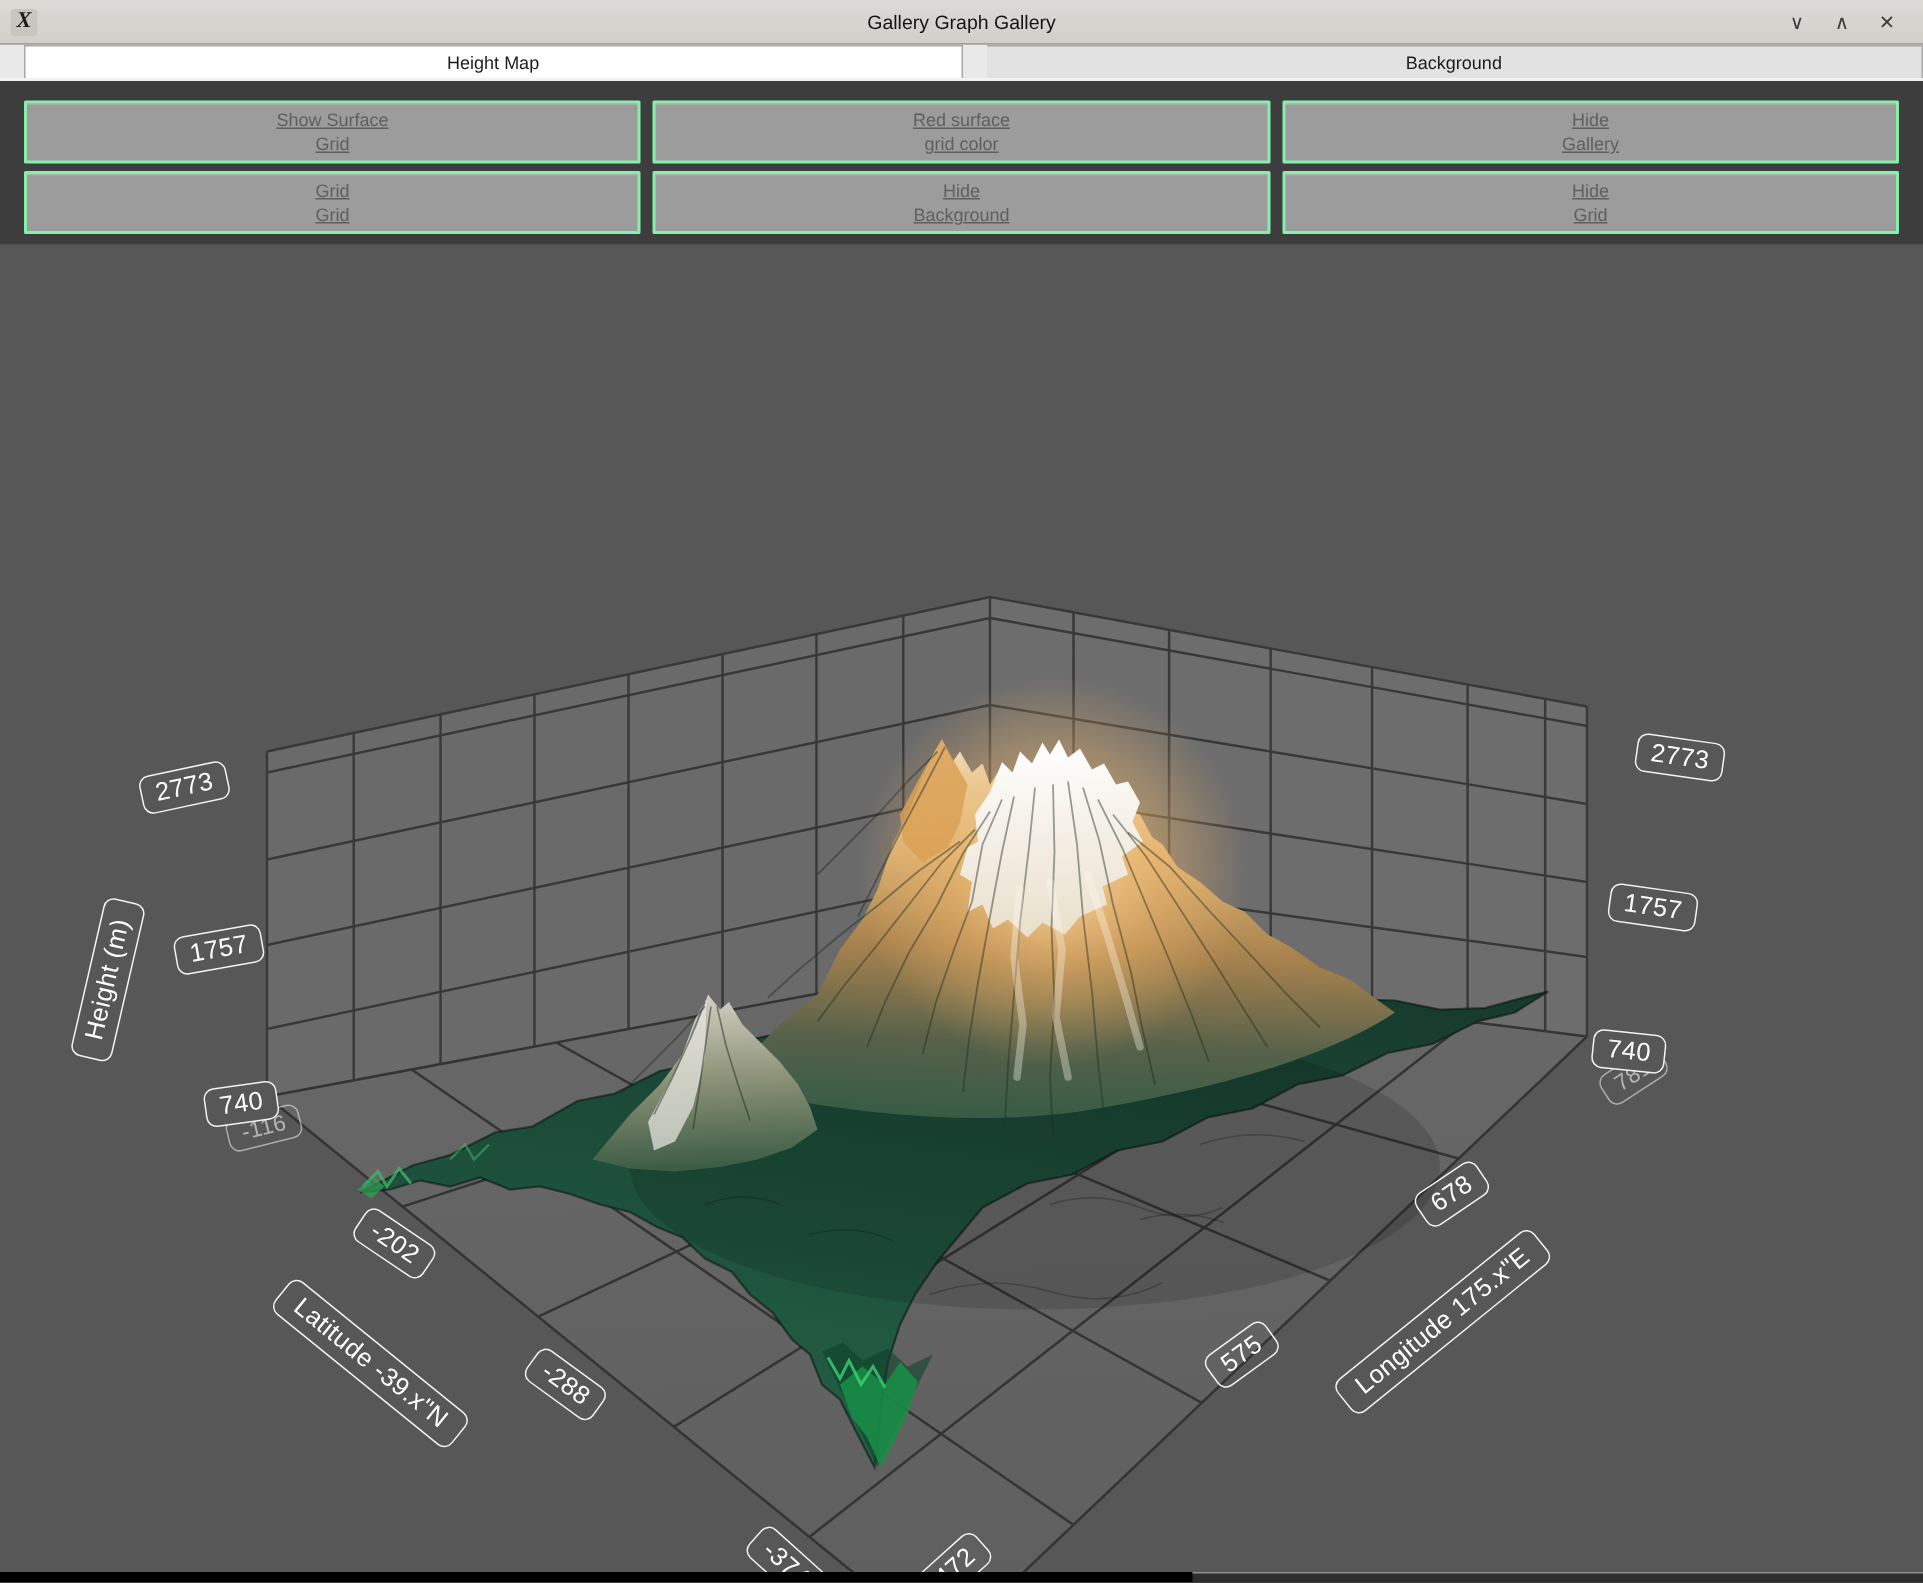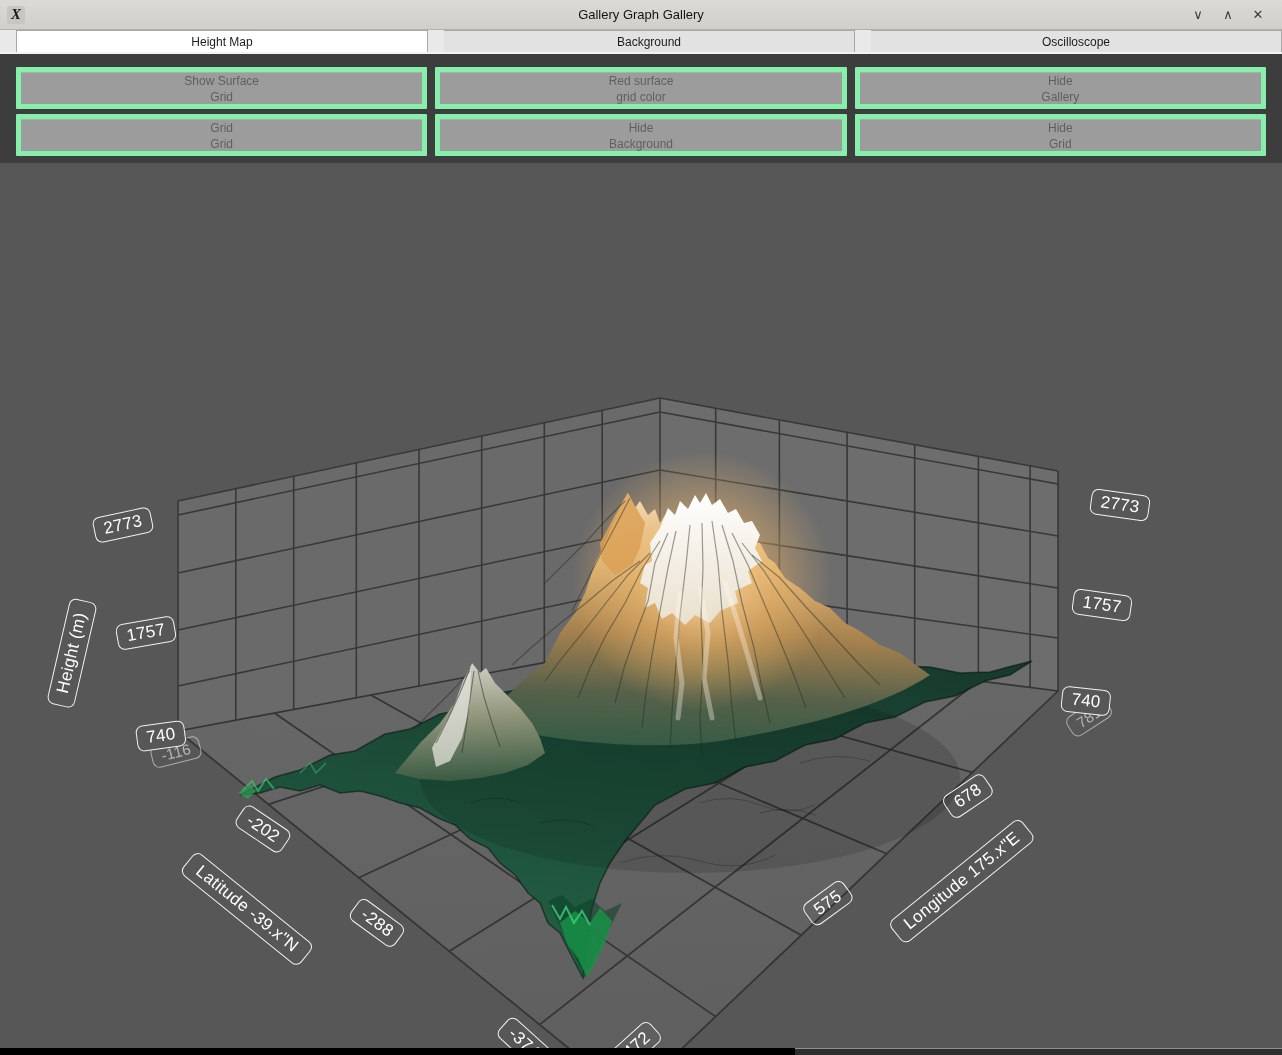--- a/index.html
+++ b/index.html
@@ -20,23 +20,23 @@
   
   .tabbar{height:22px;display:flex;flex:0 0 auto;background:#e9e9e9;border-bottom:2px solid #f2f2f2;}
   .tab{flex:1 1 0;display:flex;align-items:center;justify-content:center;font-size:12px;color:#1c1c1c;
     background:#e2e2e2;border:1px solid #a8a8a8;border-bottom:none;box-sizing:border-box;margin-left:16px;}
   .tab+.tab{border-left:none;}
   .tab.active{background:#ffffff;}
 
   
   .toolbar{flex:0 0 auto;height:109px;background:#3d3d3d;box-sizing:border-box;padding:13px 16px 0 16px;
     display:grid;grid-template-columns:1fr 1fr 1fr;grid-template-rows:42px 42px;column-gap:8px;row-gap:5px;}
-  .tbtn{background:#9c9c9c;border:5px solid #86efac;border-radius:1px;color:#5f5f5f;font-size:12px;
-    line-height:16px;text-align:center;display:flex;flex-direction:column;align-items:center;
-    box-shadow:inset 0 1px 0 rgba(255,255,255,.18);font-family:"Liberation Sans",sans-serif;cursor:default;}
+  .tbtn{background:#9c9c9c;border:2px solid #86efac;border-radius:1px;color:#5f5f5f;font-size:12px;
+    line-height:16px;text-align:center;display:flex;flex-direction:column;align-items:center;justify-content:center;
+    box-shadow:inset 0 1px 0 rgba(255,255,255,.18);font-family:"Liberation Sans",sans-serif;cursor:default;text-decoration:underline;}
 
   
   .graph{position:relative;flex:1 1 auto;background:#575757;overflow:hidden;}
   .graph svg{position:absolute;left:0;top:0;}
   .axlabel{position:absolute;color:#fff;border:1.6px solid rgba(255,255,255,.92);border-radius:7px;
     padding:2px 9px;font-size:17px;white-space:nowrap;transform:translate(-50%,-50%) rotate(var(--rot,0deg));
     letter-spacing:.3px;}
   .axlabel.dim{opacity:.55;font-size:15px;}
   .axtitle{padding:3px 12px;}
 
@@ -55,21 +55,20 @@
     <div class="win-controls">
       <div class="win-btn">∨</div>
       <div class="win-btn">∧</div>
       <div class="win-btn">✕</div>
     </div>
   </div>
 
   <div class="tabbar">
     <div class="tab active">Height Map</div>
     <div class="tab">Background</div>
-    <div class="tab">Oscilloscope</div>
   </div>
 
   <div class="toolbar">
     <button class="tbtn">
       <span>Show Surface</span>
       <span>Grid</span>
     </button>
     <button class="tbtn">
       <span>Red surface</span>
       <span>grid color</span>

